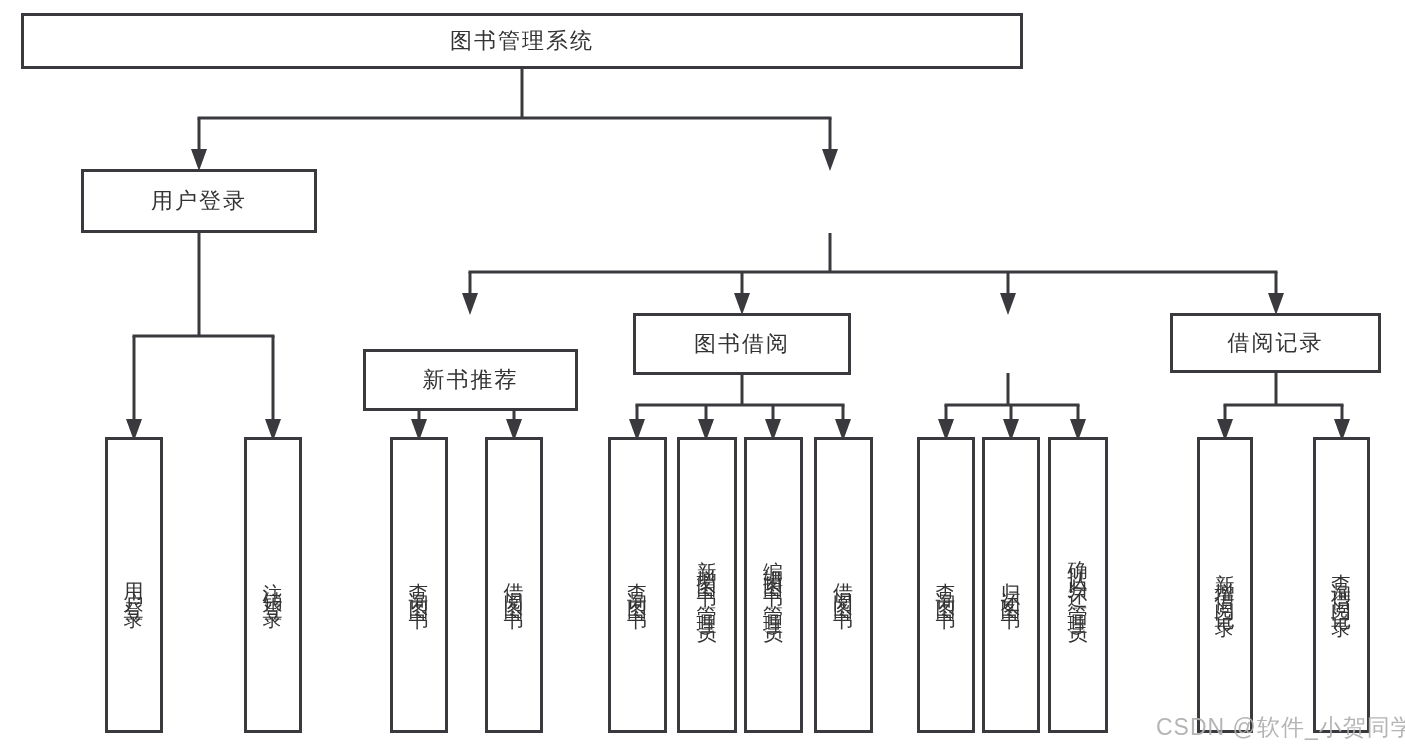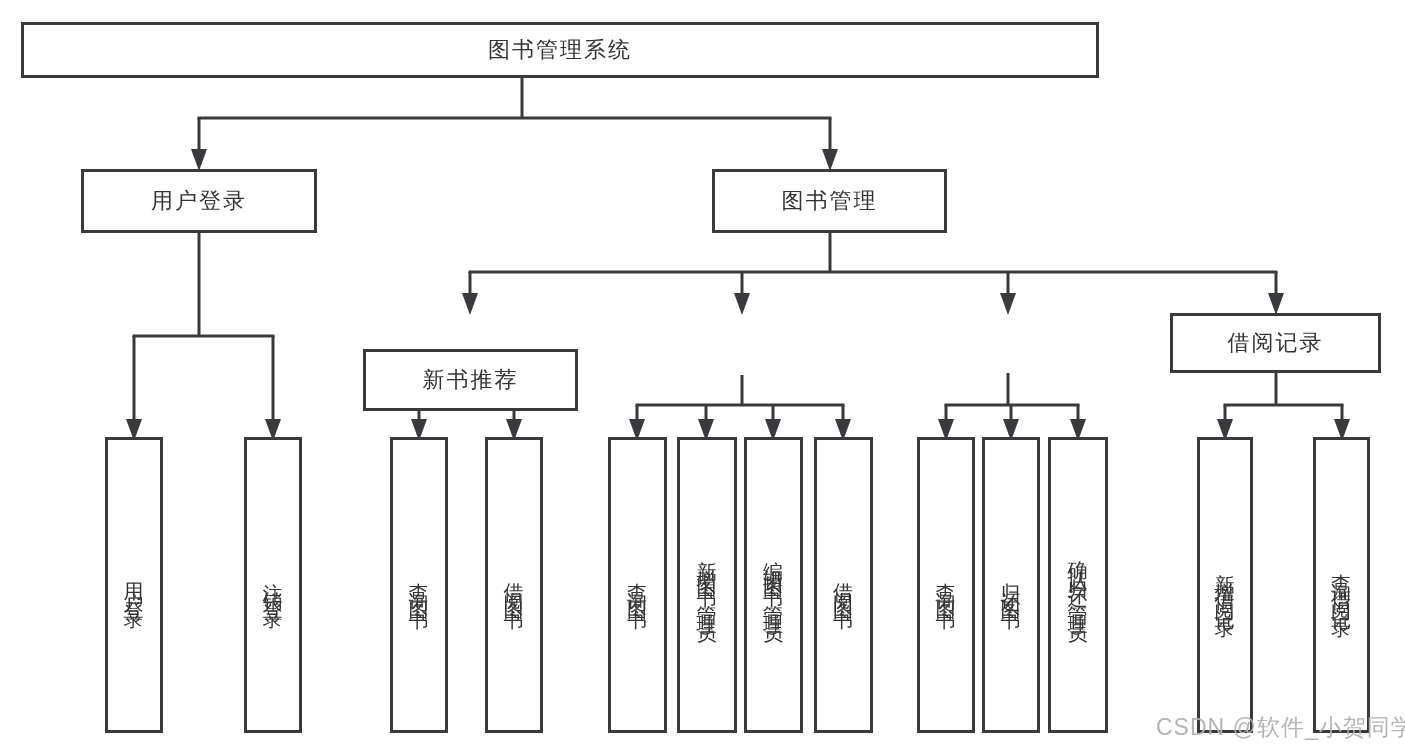--- a/index.html
+++ b/index.html
@@ -88,26 +88,26 @@
       <path d="M773 441 L765 419 L781 419 Z"></path>
       <path d="M843 441 L835 419 L851 419 Z"></path>
       <path d="M946 441 L938 419 L954 419 Z"></path>
       <path d="M1011 441 L1003 419 L1019 419 Z"></path>
       <path d="M1078 441 L1070 419 L1086 419 Z"></path>
       <path d="M1225 441 L1217 419 L1233 419 Z"></path>
       <path d="M1342 441 L1334 419 L1350 419 Z"></path>
     </g>
   </svg>
 
-  <div class="box h" style="left:21px;top:22px;width:1078px;height:56px;">图书管理系统</div>
+  <div class="box h" style="left:21px;top:13px;width:1002px;height:56px;">图书管理系统</div>
 
   <div class="box h" style="left:81px;top:169px;width:236px;height:64px;">用户登录</div>
-  <div class="box h" style="left:712px;top:169px;width:235px;height:64px;">图书管理</div>
 
   <div class="box h" style="left:363px;top:313px;width:215px;height:62px;margin-top:36px;">新书推荐</div>
+  <div class="box h" style="left:633px;top:313px;width:218px;height:62px;">图书借阅</div>
   <div class="box h" style="left:1170px;top:313px;width:211px;height:60px;">借阅记录</div>
 
   <div class="box v" style="left:105px;top:437px;width:58px;height:296px;">
     <span class="vtxt">用户登录</span>
   </div>
   <div class="box v" style="left:244px;top:437px;width:58px;height:296px;">
     <span class="vtxt">注销登录</span>
   </div>
 
   <div class="box v" style="left:390px;top:437px;width:58px;height:296px;">

